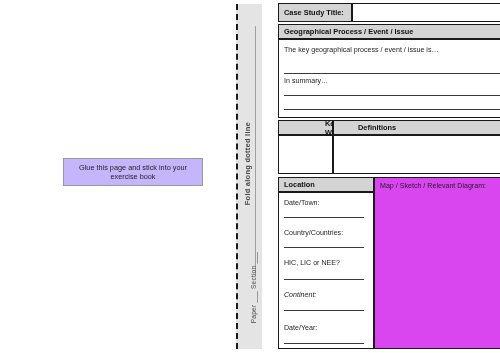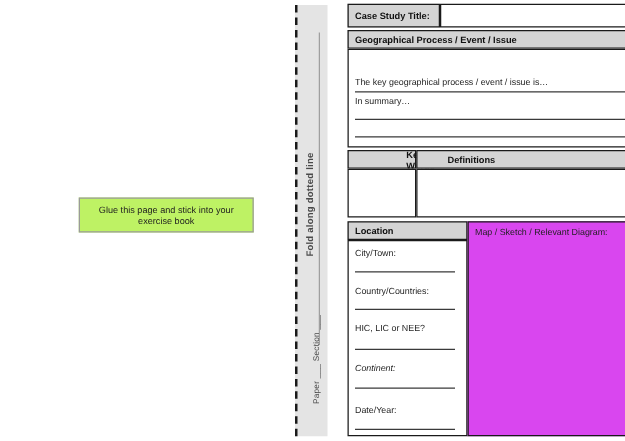--- a/index.html
+++ b/index.html
@@ -12,21 +12,21 @@
     position:relative;
   }
 
   
   #glue-panel{
     position:absolute;left:0;top:0;width:232px;height:353px;
     background:#ffffff;
   }
   #glue-box{
     position:absolute;left:63px;top:158px;width:140px;height:28px;
-    border:1px solid #9a9a9a;background:#bef264;
+    border:1px solid #9a9a9a;background:#c4b5fd;
     display:flex;align-items:center;justify-content:center;
     text-align:center;line-height:1.25;
     font-size:7.3px;color:#1f1f1f;padding:0 4px;box-sizing:border-box;
   }
 
   
   #fold-strip{
     position:absolute;left:236px;top:4px;width:26px;height:345px;
     background:#e4e4e4;
     border-left:2.4px dashed #1a1a1a;
@@ -108,35 +108,35 @@
 </div>
 
 <div id="form">
 
   <div class="cellbox hdr" id="title-label">Case Study Title:</div>
   <div class="cellbox white" id="title-input" placeholder=""></div>
 
   <div class="cellbox hdr" id="geo-header">Geographical Process / Event / Issue</div>
 
   <div class="cellbox" id="geo-body">
-    <div class="btext" style="top:6px;margin-top:16px;">The key geographical process / event / issue is…</div>
+    <div class="btext" style="top:6px;">The key geographical process / event / issue is…</div>
     <div class="wline" style="top:33px;"></div>
     <div class="btext" style="top:37px;">In summary…</div>
     <div class="wline" style="top:55px;"></div>
     <div class="wline" style="top:69px;"></div>
   </div>
 
   <div class="cellbox hdr" id="kw-head-left">Key Words</div>
   <div class="cellbox hdr" id="kw-head-right">Definitions</div>
   <div class="cellbox white" id="kw-body-left"></div>
   <div class="cellbox white" id="kw-body-right"></div>
 
   <div class="cellbox hdr" id="loc-head">Location</div>
   <div class="cellbox" id="loc-body">
-    <div class="locfield" style="top:6px;">City/Town:</div>
+    <div class="locfield" style="top:6px;">Date/Town:</div>
     <div class="locline" style="top:24px;"></div>
     <div class="locfield" style="top:36px;">Country/Countries:</div>
     <div class="locline" style="top:54px;"></div>
     <div class="locfield" style="top:66px;">HIC, LIC or NEE?</div>
     <div class="locline" style="top:86px;"></div>
     <div class="locfield" style="top:98px;font-style:italic;">Continent:</div>
     <div class="locline" style="top:117px;"></div>
     <div class="locfield" style="top:131px;">Date/Year:</div>
     <div class="locline" style="top:150px;"></div>
   </div>

